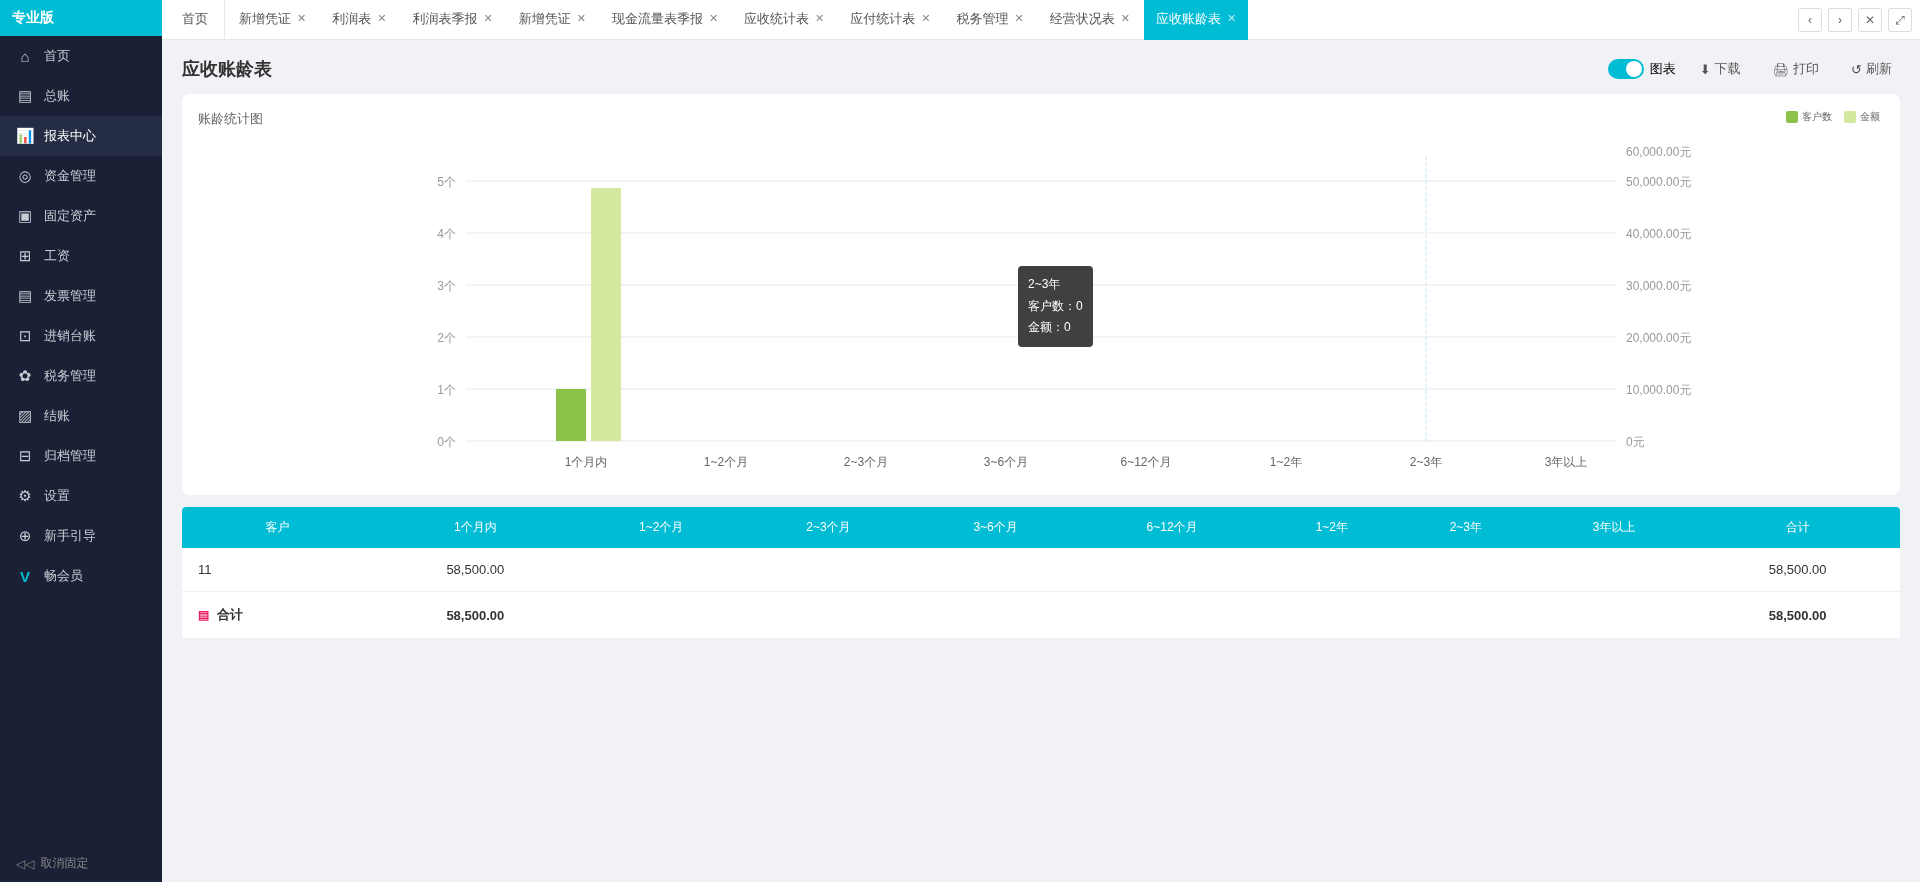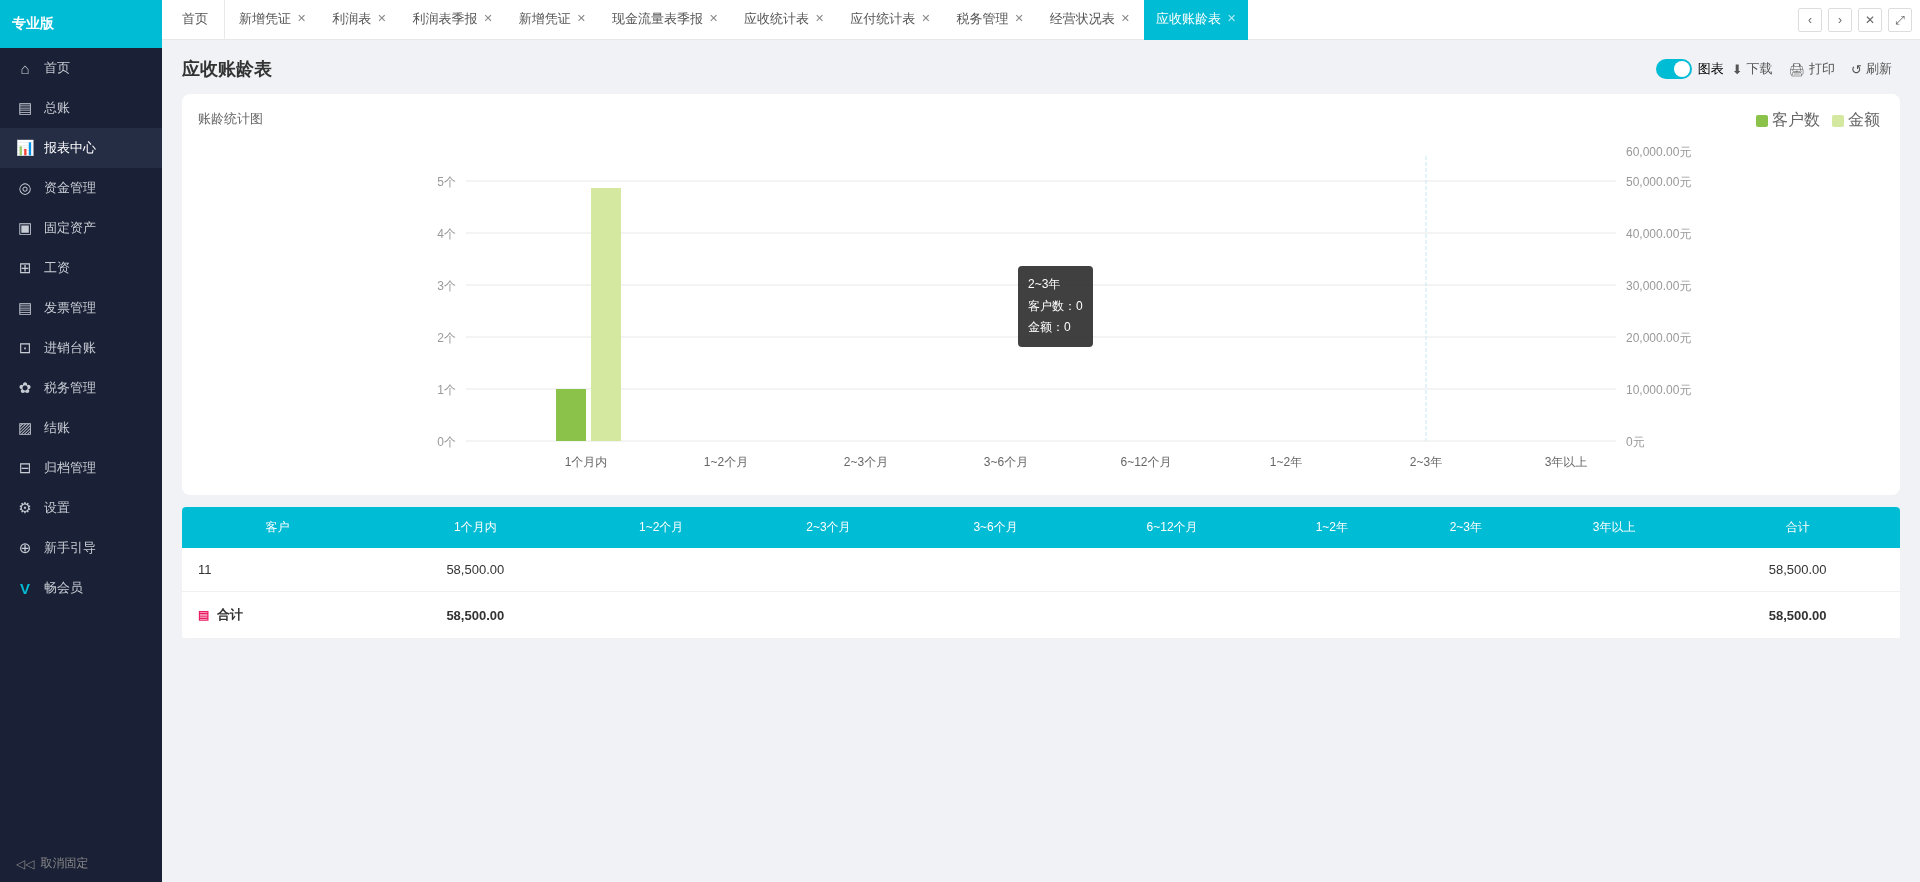--- a/index.html
+++ b/index.html
@@ -9,21 +9,21 @@
     .sidebar {
       width: 162px;
       background: #1a2035;
       color: #c8ccd4;
       display: flex;
       flex-direction: column;
       flex-shrink: 0;
       height: 100%;
     }
     .sidebar-logo {
-      height: 48px;
+      height: 36px;
       background: #00bcd4;
       display: flex;
       align-items: center;
       padding: 16px 12px;
       color: white;
       font-size: 14px;
       font-weight: bold;
     }
     .sidebar-item {
       display: flex;
@@ -114,21 +114,21 @@
     }
 
     
     .page-header {
       display: flex;
       align-items: center;
       justify-content: space-between;
       margin-bottom: 12px;
     }
     .page-title { font-size: 18px; font-weight: bold; color: #333; }
-    .header-actions { display: flex; align-items: center; }
+    .header-actions { display: flex; align-items: center; gap: 16px; }
     .toggle-switch {
       display: flex;
       align-items: center;
       gap: 6px;
     }
     .toggle-track {
       width: 36px;
       height: 20px;
       background: #00bcd4;
       border-radius: 10px;
@@ -164,21 +164,21 @@
       position: relative;
     }
     .chart-title { font-size: 13px; color: #666; margin-bottom: 8px; }
     .chart-legend {
       position: absolute;
       top: 16px;
       right: 20px;
       display: flex;
       align-items: center;
       gap: 12px;
-      font-size: 16px;
+      font-size: 10px;
       color: #666;
     }
     .legend-item { display: flex; align-items: center; gap: 4px; }
     .legend-dot { width: 12px; height: 12px; border-radius: 2px; }
 
     
     .chart-svg-container { width: 100%; overflow: visible; }
 
     
     .chart-tooltip {

